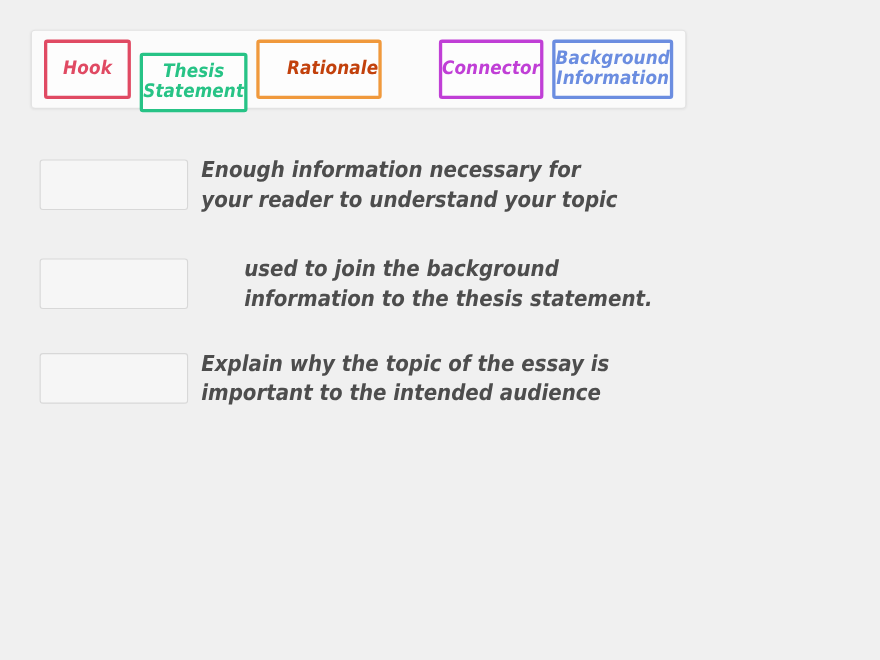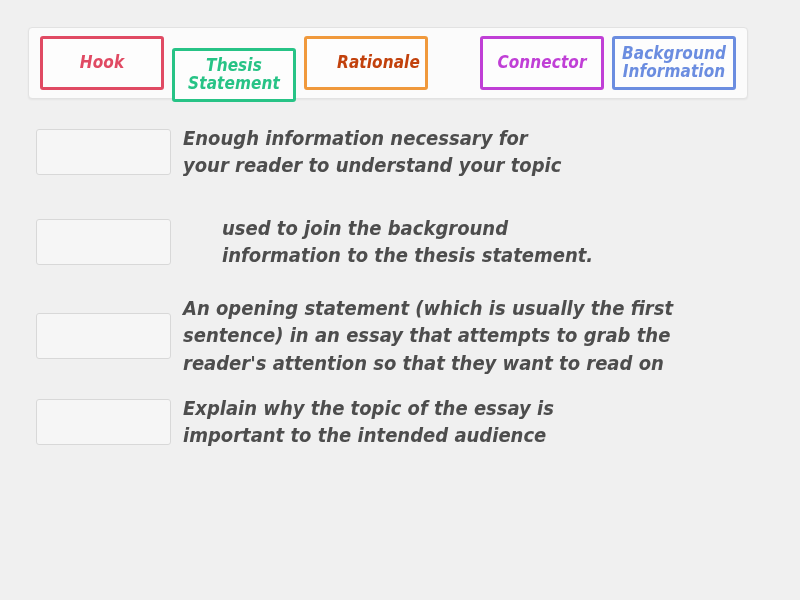--- a/index.html
+++ b/index.html
@@ -13,21 +13,21 @@
     font-family: "DejaVu Sans", sans-serif;
     overflow: hidden;
     position: relative;
   }
 
   
   #chip-tray {
     position: absolute;
     left: 28px;
     top: 27px;
-    width: 720px;
+    width: 596px;
     height: 72px;
     background: #fbfbfb;
     border: 1px solid #e2e2e2;
     border-radius: 4px;
     box-sizing: border-box;
     display: flex;
     align-items: center;
     justify-content: space-between;
     padding: 0 7px;
     box-shadow: 0 1px 2px rgba(0,0,0,0.05);
@@ -56,21 +56,21 @@
     line-height: 1.05;
     letter-spacing: 0.1px;
     white-space: pre-line;
     user-select: none;
   }
 
   
   #answers {
     position: absolute;
     left: 0;
-    top: 116px;
+    top: 132px;
     width: 800px;
   }
   .answer-row {
     position: relative;
     display: flex;
     align-items: center;
     margin-bottom: 4px;
   }
   .drop-slot {
     flex: 0 0 auto;
@@ -139,26 +139,20 @@
 your reader to understand your topic</div>
   </div>
 
   <div class="answer-row row-h-2 row-gap-b">
     <div class="drop-slot"></div>
     <div class="answer-text">used to join the background
 information to the thesis statement.</div>
   </div>
 
 
-  <div class="answer-row row-h-3 row-gap-d">
-    <div class="drop-slot"></div>
-    <div class="answer-text">An opening statement (which is usually the first
-sentence) in an essay that attempts to grab the
-reader's attention so that they want to read on</div>
-  </div>
 
   <div class="answer-row row-h-2">
     <div class="drop-slot"></div>
     <div class="answer-text">Explain why the topic of the essay is
 important to the intended audience</div>
   </div>
 
 </div>
 
 </body></html>

